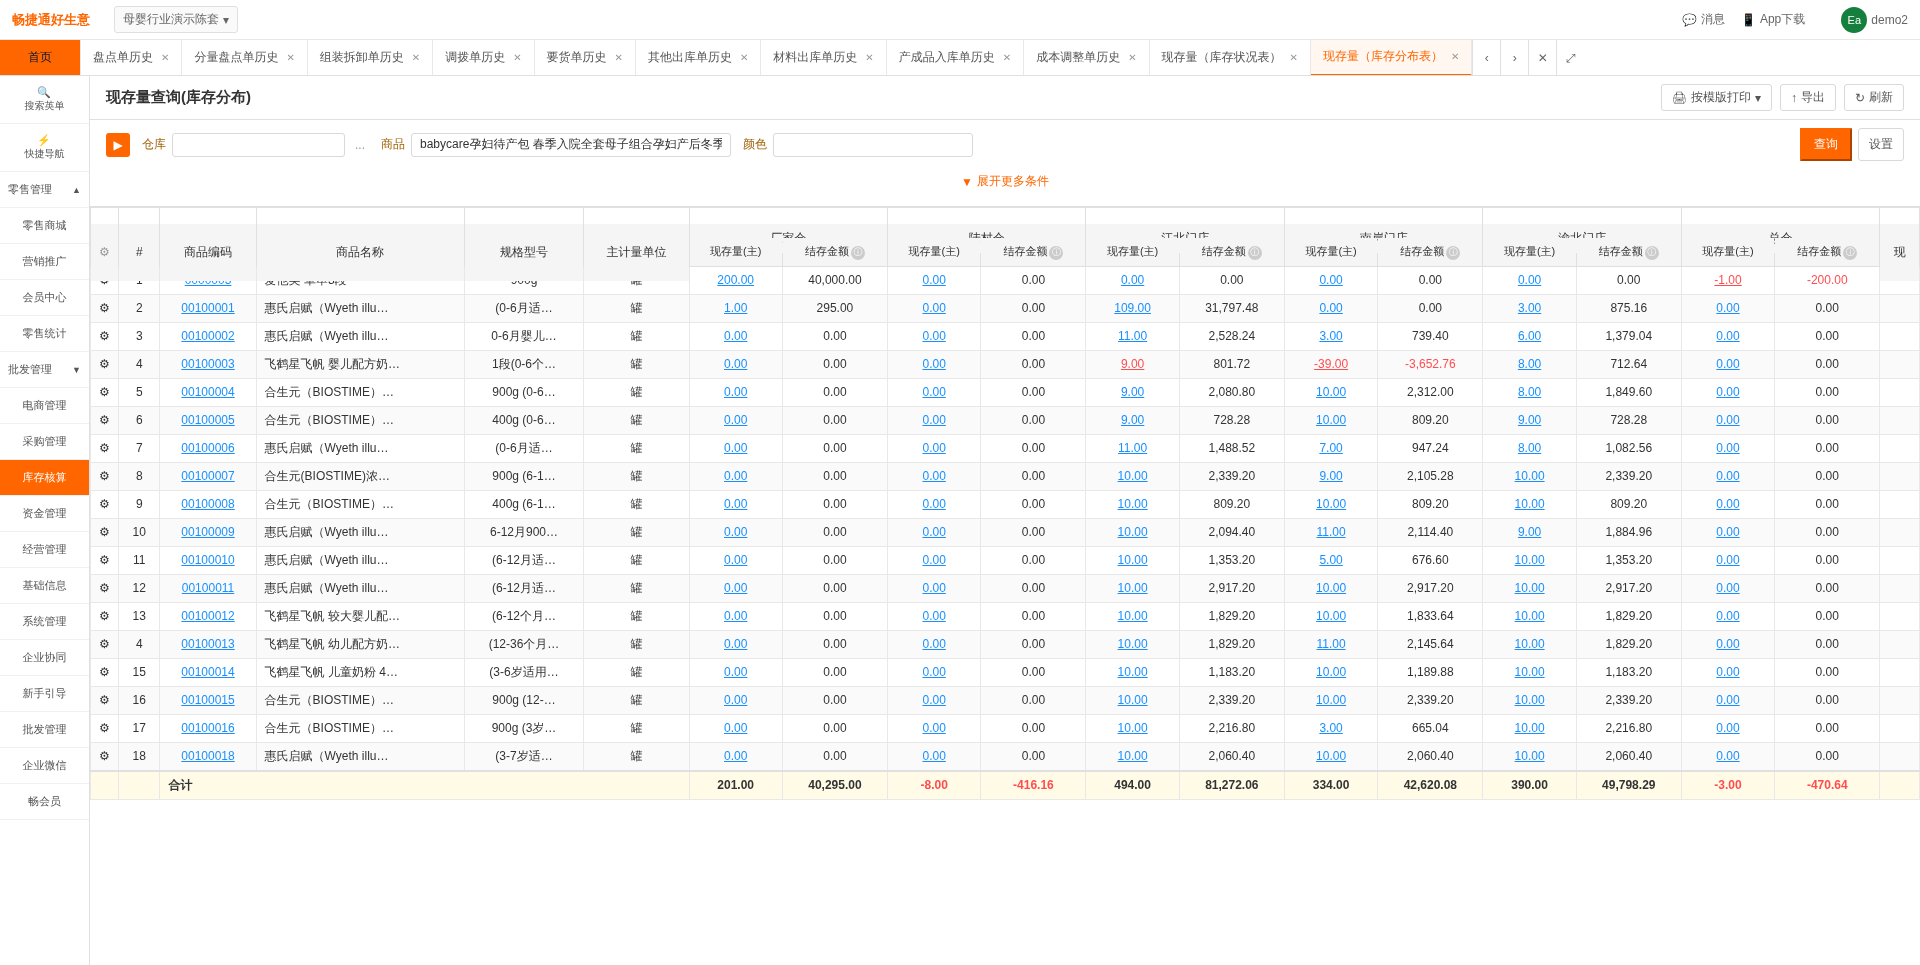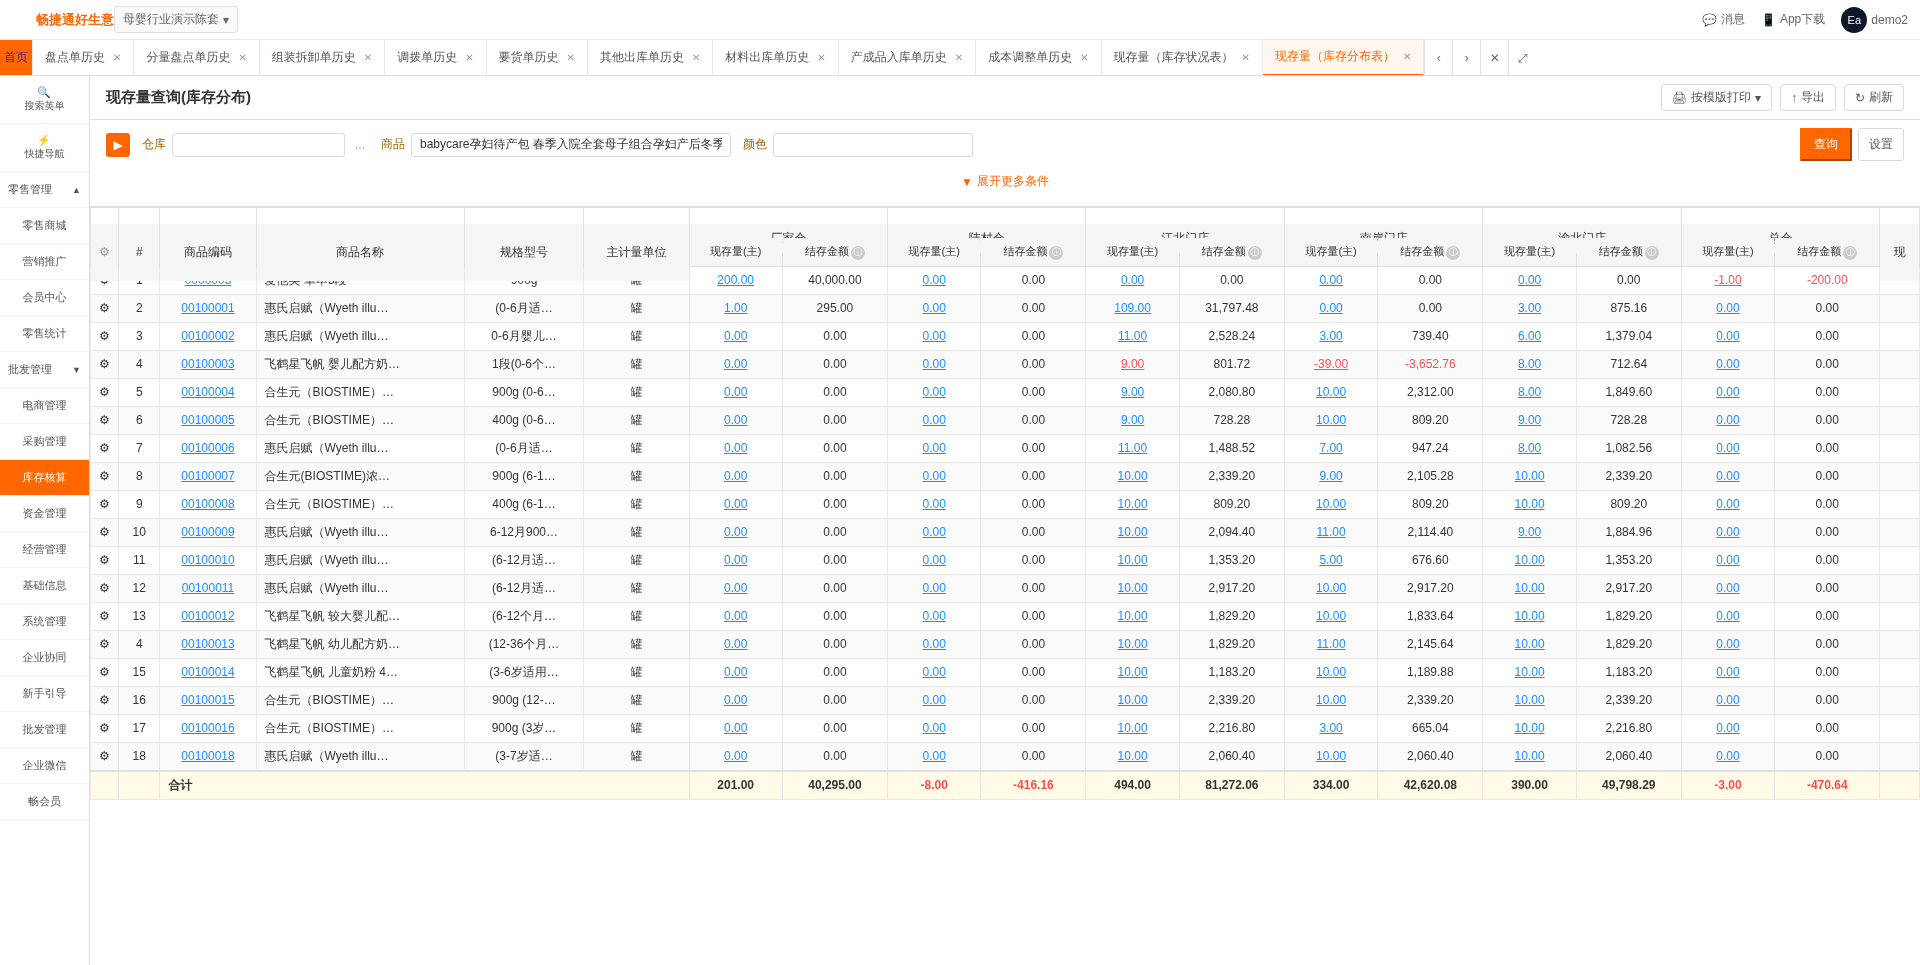--- a/index.html
+++ b/index.html
@@ -1,32 +1,32 @@
 <!DOCTYPE html>
 <html><head>
   <meta charset="utf-8">
   <style>
     * { box-sizing: border-box; margin: 0; padding: 0; }
     body { font-family: "Microsoft YaHei", "PingFang SC", Arial, sans-serif; font-size: 12px; background: #f5f5f5; color: #333; overflow: hidden; }
 
     
     .top-bar { height: 40px; background: #fff; border-bottom: 1px solid #e8e8e8; display: flex; align-items: center; padding: 0 12px; justify-content: space-between; }
-    .top-bar-left { display: flex; align-items: center; gap: 0; margin-left: 24px; }
+    .top-bar-left { display: flex; align-items: center; gap: 24px; }
     .logo-area { display: flex; align-items: center; gap: 4px; }
     .logo-text { color: #ff6600; font-weight: bold; font-size: 13px; }
     .org-selector { display: flex; align-items: center; gap: 4px; color: #666; font-size: 12px; cursor: pointer; padding: 4px 8px; border: 1px solid #e0e0e0; border-radius: 3px; background: #fafafa; }
     .top-bar-right { display: flex; align-items: center; gap: 16px; color: #666; font-size: 12px; }
     .top-bar-right span { cursor: pointer; display: flex; align-items: center; gap: 4px; }
-    .avatar { width: 26px; height: 26px; border-radius: 50%; background: #0f172a; color: #fff; display: flex; align-items: center; justify-content: center; font-size: 11px; }
+    .avatar { width: 26px; height: 26px; border-radius: 50%; background: #15803d; color: #fff; display: flex; align-items: center; justify-content: center; font-size: 11px; margin-left: 20px; }
 
     
     .tab-bar { height: 36px; background: #fff; border-bottom: 1px solid #e0e0e0; display: flex; align-items: center; padding: 0; overflow: hidden; position: relative; }
     .tab-item { height: 36px; padding: 0 12px; display: flex; align-items: center; gap: 6px; font-size: 12px; cursor: pointer; border-right: 1px solid #e8e8e8; white-space: nowrap; color: #555; flex-shrink: 0; }
     .tab-item.active { background: #fff7f0; color: #ff6600; border-bottom: 2px solid #ff6600; }
-    .tab-home { background: #ff6600; color: #4c1d95; padding: 0 4px; }
+    .tab-home { background: #ff6600; color: #0f172a; padding: 0 28px; }
     .tab-close { color: #999; font-size: 10px; cursor: pointer; margin-left: 2px; }
     .tab-nav-btn { width: 28px; height: 36px; display: flex; align-items: center; justify-content: center; cursor: pointer; color: #666; border-left: 1px solid #e0e0e0; flex-shrink: 0; }
 
     
     .main-layout { display: flex; height: calc(965px - 76px); }
 
     
     .sidebar { width: 90px; background: #fff; border-right: 1px solid #e0e0e0; display: flex; flex-direction: column; overflow-y: auto; flex-shrink: 0; }
     .sidebar-item { padding: 10px 4px; text-align: center; cursor: pointer; font-size: 11px; color: #555; border-bottom: 1px solid #f0f0f0; }
     .sidebar-item.active { background: #ff6600; color: #fff; }

